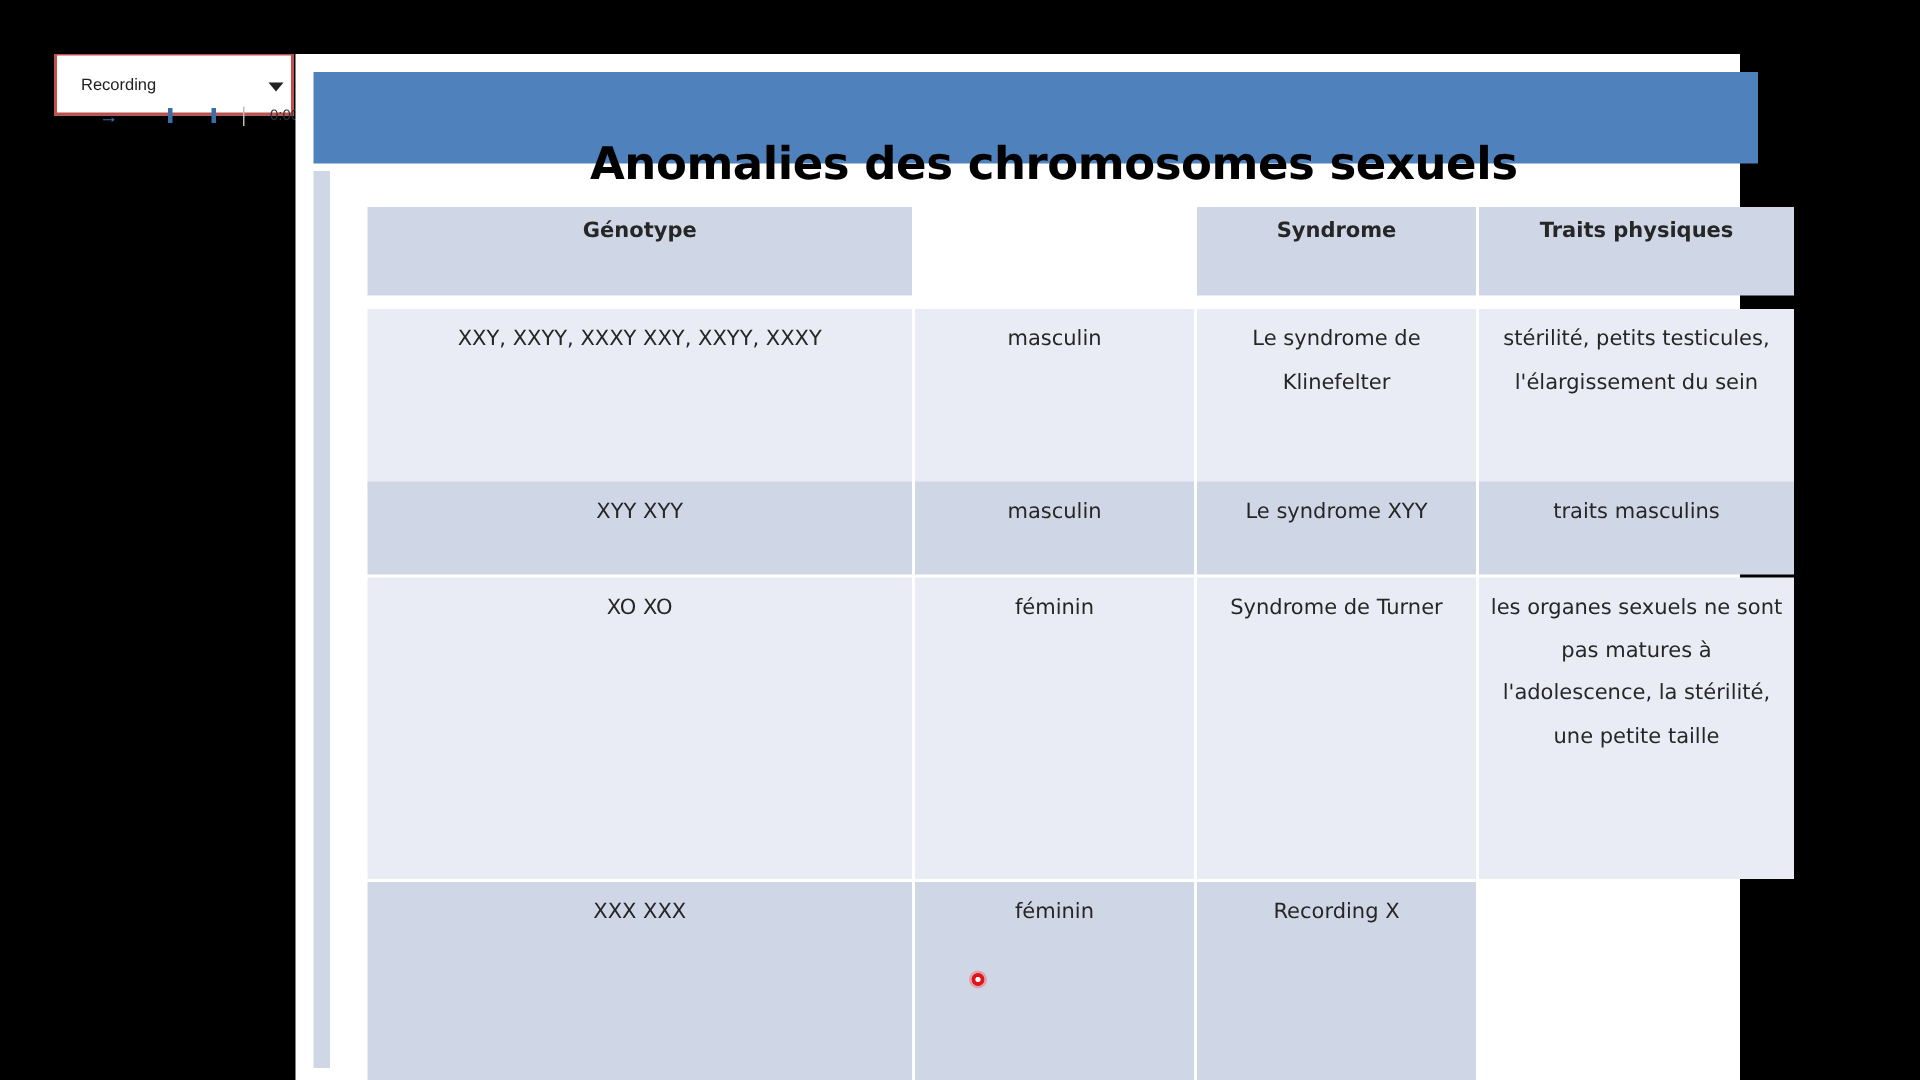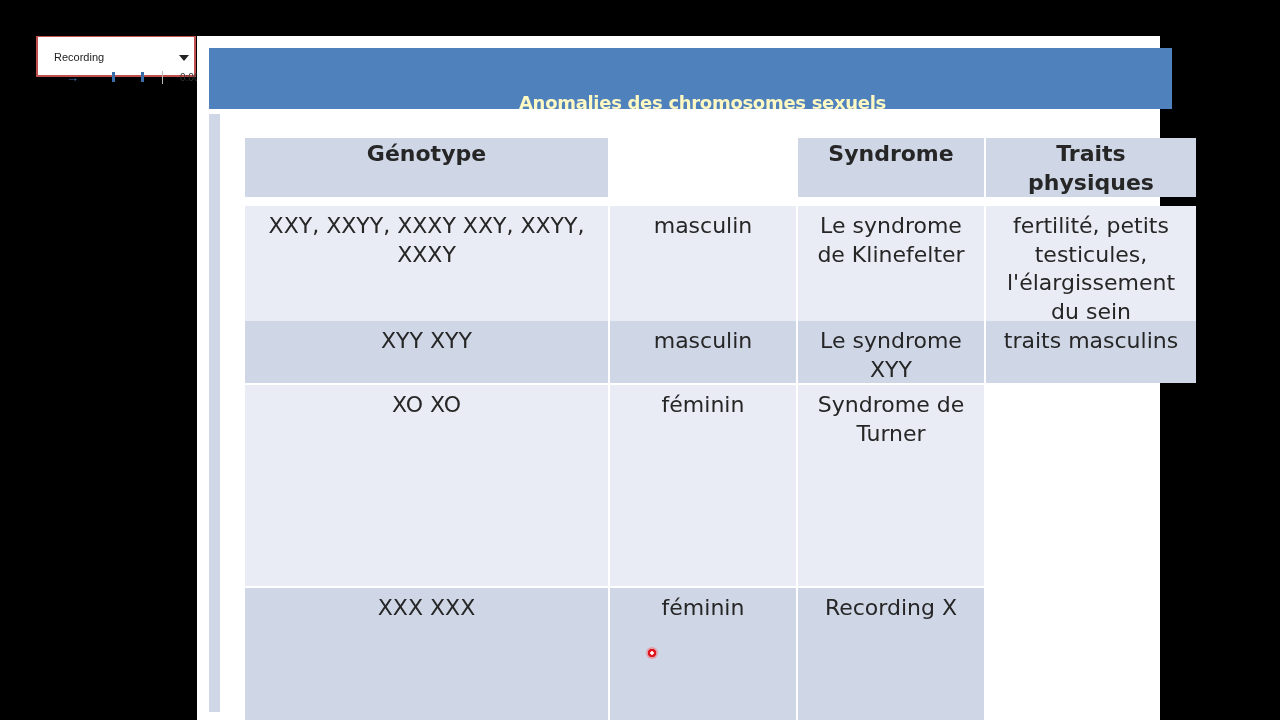--- a/index.html
+++ b/index.html
@@ -36,35 +36,35 @@
 
     
     .slide {
       position: absolute; left: 161px; top: 0; width: 963px; height: 720px; background: #ffffff;
     }
     .slide-header {
       position: absolute; left: 0; top: 0; width: 963px; height: 61px; background: #4f81bd;
     }
     .slide-title {
       position: absolute; left: 0; top: 32px; width: 963px; text-align: center;
-      font-size: 18px; font-weight: bold; color: #fef9c3;
+      font-size: 30px; font-weight: bold; color: #000000;
       font-family: "DejaVu Sans", sans-serif; letter-spacing: -0.3px;
     }
     .left-strip {
       position: absolute; left: 0; top: 66px; width: 11px; height: 598px; background: #cfd7e6;
     }
 
     
     .table {
       position: absolute; left: 12px; top: 66px; width: 951px;
     }
     .row { position: absolute; left: 0; width: 951px; display: flex; }
     .cell {
       position: absolute; top: 0; height: 100%;
-      text-align: center; color: #262626; font-size: 22px; line-height: 28.5px;
+      text-align: center; color: #262626; font-size: 14px; line-height: 28.5px;
       padding: 6px 6px 0 6px;
     }
     .row.header .cell { font-weight: bold; color: #262626; padding-top: 2px; }
     .row.odd .cell { background: #e9ecf4; }
     .row.even .cell, .row.header .cell { background: #cfd7e6; }
     .c1 { left: 0; width: 363px; }
     .c2 { left: 365px; width: 186px; }
     .c3 { left: 553px; width: 186px; }
     .c4 { left: 741px; width: 210px; }
 
@@ -104,34 +104,35 @@
     <div class="row header" style="top:0; height:59px;">
       <div class="cell c1">Génotype</div>
       <div class="cell c3">Syndrome</div>
       <div class="cell c4">Traits physiques</div>
     </div>
 
     <div class="row odd" style="top:68px; height:120px;">
       <div class="cell c1">XXY, XXYY, XXXY XXY, XXYY, XXXY</div>
       <div class="cell c2">masculin</div>
       <div class="cell c3">Le syndrome de Klinefelter</div>
-      <div class="cell c4">fertilité, petits testicules, l'élargissement du sein</div>
+      <div class="cell c4">stérilité, petits testicules, l'élargissement du sein</div>
     </div>
 
     <div class="row even" style="top:183px; height:62px;">
       <div class="cell c1">XYY XYY</div>
       <div class="cell c2">masculin</div>
       <div class="cell c3">Le syndrome XYY</div>
       <div class="cell c4">traits masculins</div>
     </div>
 
     <div class="row odd" style="top:247px; height:201px;">
       <div class="cell c1">XO XO</div>
       <div class="cell c2">féminin</div>
       <div class="cell c3">Syndrome de Turner</div>
+      <div class="cell c4">les organes sexuels ne sont pas matures à l'adolescence, la stérilité, une petite taille</div>
     </div>
 
     <div class="row even" style="top:450px; height:148px;">
       <div class="cell c1">XXX XXX</div>
       <div class="cell c2">féminin</div>
       <div class="cell c3">Recording X</div>
     </div>
   </div>
 </div>
 

